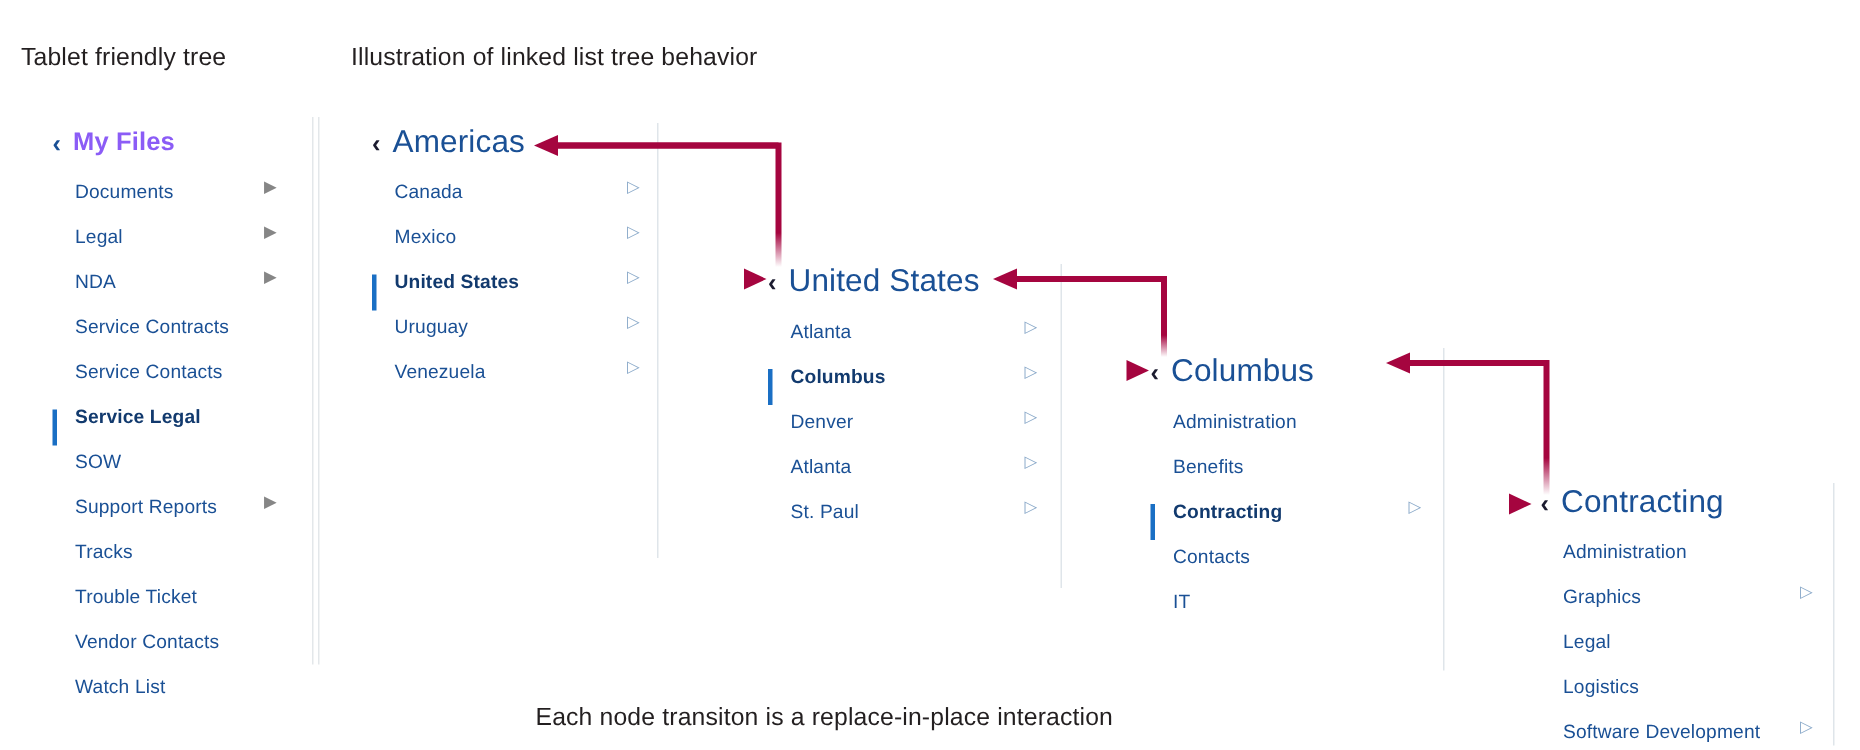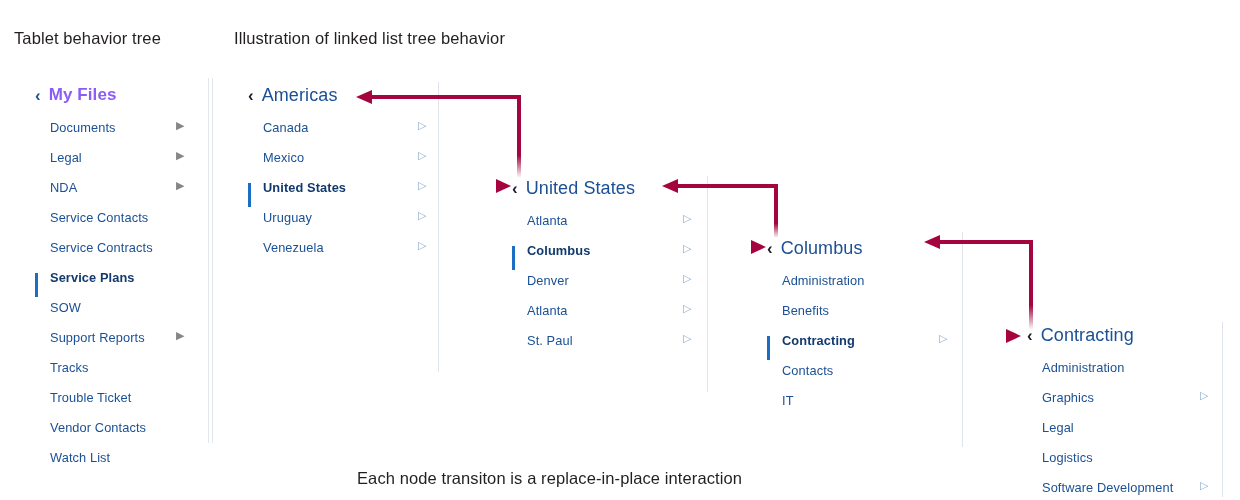--- a/index.html
+++ b/index.html
@@ -38,21 +38,21 @@
   }
   .back-chev{
     font-size:17px;
     font-weight:bold;
     color:#1b1b2f;
     margin-right:8px;
     line-height:1;
     display:inline-block;
   }
   .col-head .title{
-    font-size:18px;
+    font-size:21px;
     color:#1a5095;
     letter-spacing:.1px;
   }
   .col-head.dark .title{color:#8b5cf6;font-weight:bold;font-size:17px;}
   .col-head.dark .back-chev{color:#1a5095;}
 
   .items{margin-top:14px;}
   .item{
     position:relative;
     height:30px;
@@ -91,21 +91,21 @@
   .rail.dbl{background:#e3e7ea;}
 
   
   svg.wires{position:absolute;left:0;top:0;width:1240px;height:500px;pointer-events:none;}
 </style>
 </head>
 <body>
 
 <div class="stage">
 
-  <div class="caption-top" style="left:14px;top:29px;">Tablet behavior tree</div>
+  <div class="caption-top" style="left:14px;top:29px;">Tablet friendly tree</div>
   <div class="caption-top" style="left:234px;top:29px;">Illustration of linked list tree behavior</div>
   <div class="caption-bottom" style="left:357px;top:469px;">Each node transiton is a replace-in-place interaction</div>
 
   <div class="rail dbl" style="left:208px;top:78px;height:365px;"></div>
   <div class="rail dbl" style="left:212px;top:78px;height:365px;"></div>
   <div class="rail" style="left:438px;top:82px;height:290px;"></div>
   <div class="rail" style="left:707px;top:176px;height:216px;"></div>
   <div class="rail" style="left:962px;top:232px;height:215px;"></div>
   <div class="rail" style="left:1222px;top:322px;height:175px;"></div>
 
@@ -158,27 +158,27 @@
       </div>
       <div class="item">
         <span class="lbl">Legal</span>
         <span class="chev-r solid" style="left:141px;">▶</span>
       </div>
       <div class="item">
         <span class="lbl">NDA</span>
         <span class="chev-r solid" style="left:141px;">▶</span>
       </div>
       <div class="item">
+        <span class="lbl">Service Contracts</span>
+      </div>
+      <div class="item">
         <span class="lbl">Service Contacts</span>
       </div>
-      <div class="item">
-        <span class="lbl">Service Contracts</span>
-      </div>
       <div class="item sel">
-        <span class="lbl">Service Plans</span>
+        <span class="lbl">Service Legal</span>
       </div>
       <div class="item">
         <span class="lbl">SOW</span>
       </div>
       <div class="item">
         <span class="lbl">Support Reports</span>
         <span class="chev-r solid" style="left:141px;">▶</span>
       </div>
       <div class="item">
         <span class="lbl">Tracks</span>

